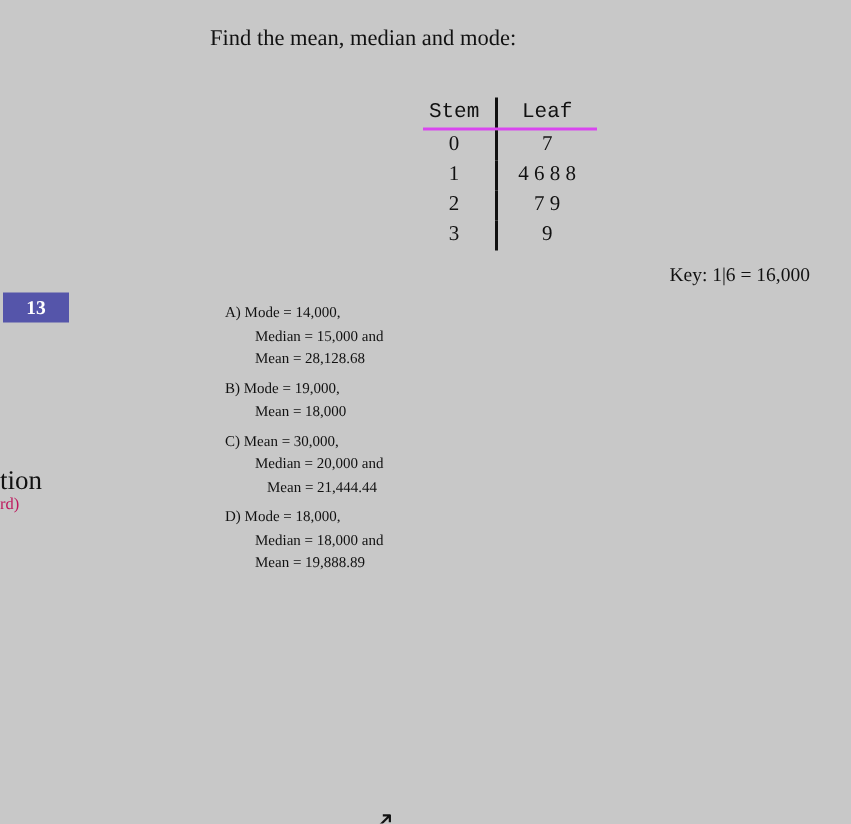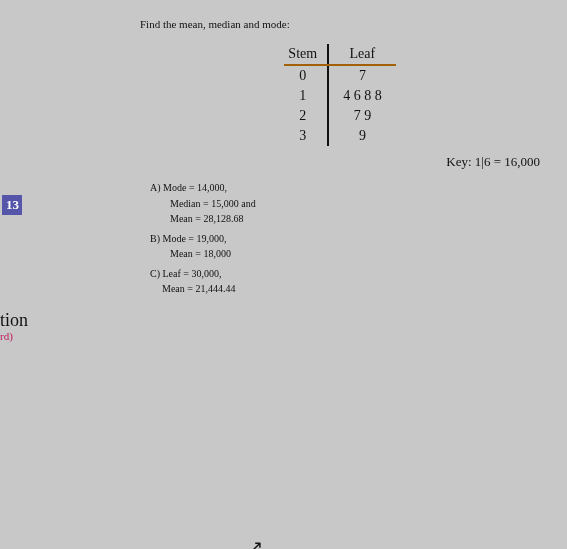--- a/index.html
+++ b/index.html
@@ -12,21 +12,21 @@
       font-size: 14px;
       color: #111;
       overflow: hidden;
       position: relative;
     }
 
     .sidebar-label {
       position: absolute;
       left: 2px;
       top: 195px;
-      width: 20px;
+      width: 44px;
       background: #5555aa;
       color: white;
       font-size: 13px;
       font-weight: bold;
       padding: 2px 4px;
       text-align: center;
     }
 
     .side-text-tion {
       position: absolute;
@@ -45,22 +45,22 @@
     }
 
     .main-content {
       position: absolute;
       left: 140px;
       top: 18px;
       width: 400px;
     }
 
     .question-title {
-      font-size: 11px;
-      margin-bottom: 14px;
+      font-size: 15px;
+      margin-bottom: 30px;
       font-style: normal;
     }
 
     .table-section {
       margin-bottom: 10px;
     }
 
     .table-title {
       font-size: 14px;
       font-weight: bold;
@@ -68,25 +68,26 @@
       margin-bottom: 6px;
     }
 
     .stem-leaf-table {
       border-collapse: collapse;
       margin: 0 auto;
       font-size: 14px;
     }
 
     .stem-leaf-table th {
-      border-bottom: 2px solid #a16207;
+      border-bottom: 2px solid #d946ef;
       padding: 2px 14px;
       font-weight: normal;
       font-style: normal;
       text-align: center;
+      font-family: Liberation Mono, monospace;
     }
 
     .stem-leaf-table th.stem-col {
       border-right: 2px solid #111;
       padding-right: 10px;
       padding-left: 4px;
     }
 
     .stem-leaf-table td {
       padding: 2px 14px;
@@ -173,20 +174,26 @@
   <div class="answer-item">
         <div>A) Mode = 14,000,</div>
         <div style="margin-left: 20px;">Median = 15,000 and</div>
         <div style="margin-left: 20px;">Mean = 28,128.68</div>
       </div>
       <div class="answer-item">
         <div>B) Mode = 19,000,</div>
         <div style="margin-left: 20px;">Mean = 18,000</div>
       </div>
       <div class="answer-item">
-        <div>C) Leaf = 30,000,</div>
-        <div style="margin-left: 12px;">Mean = 21,444.44</div>
+        <div>C) Mean = 30,000,</div>
+        <div style="margin-left: 20px;">Median = 20,000 and</div>
+        <div style="margin-left: 28px;">Mean = 21,444.44</div>
+      </div>
+      <div class="answer-item">
+        <div>D) Mode = 18,000,</div>
+        <div style="margin-left: 20px;">Median = 18,000 and</div>
+        <div style="margin-left: 20px;">Mean = 19,888.89</div>
       </div>
     </div>
 
 </div>
 
 <div class="cursor">↗</div>
 
 </body></html>

